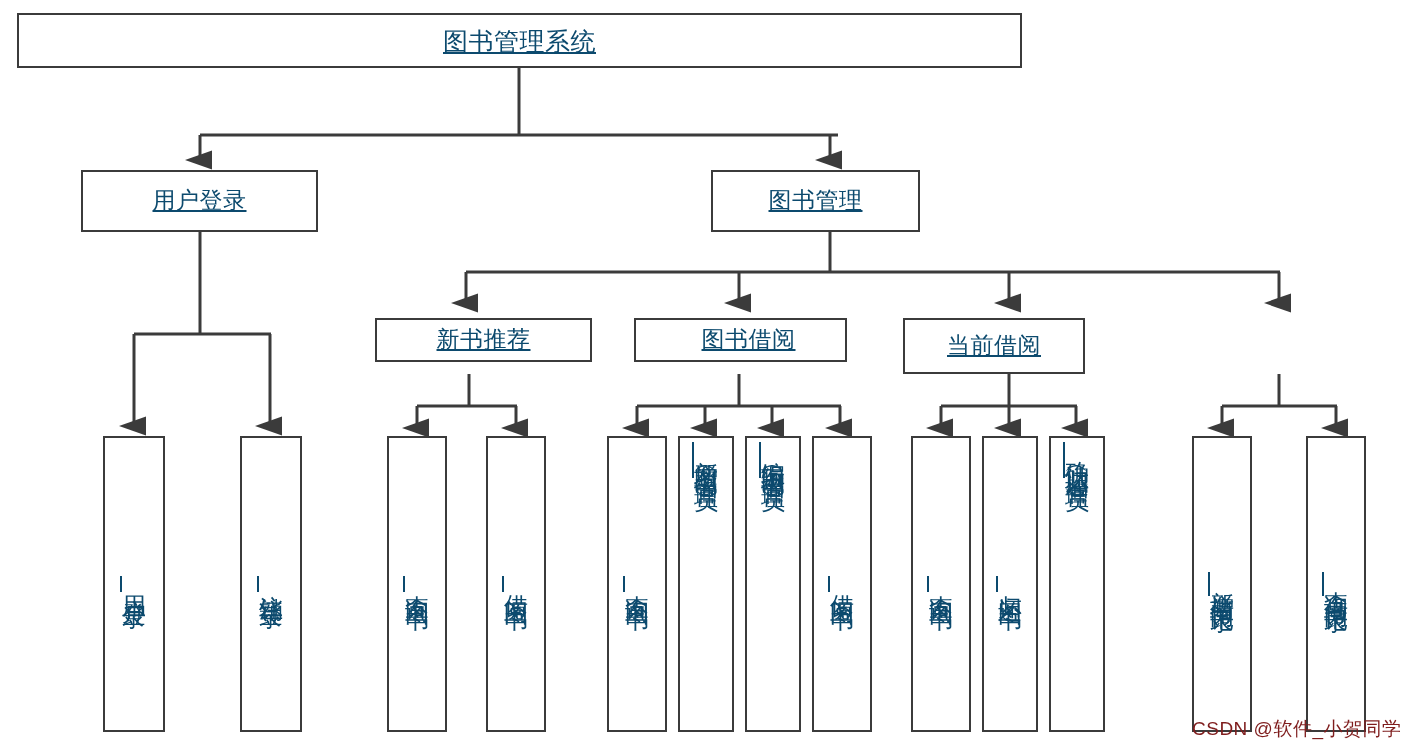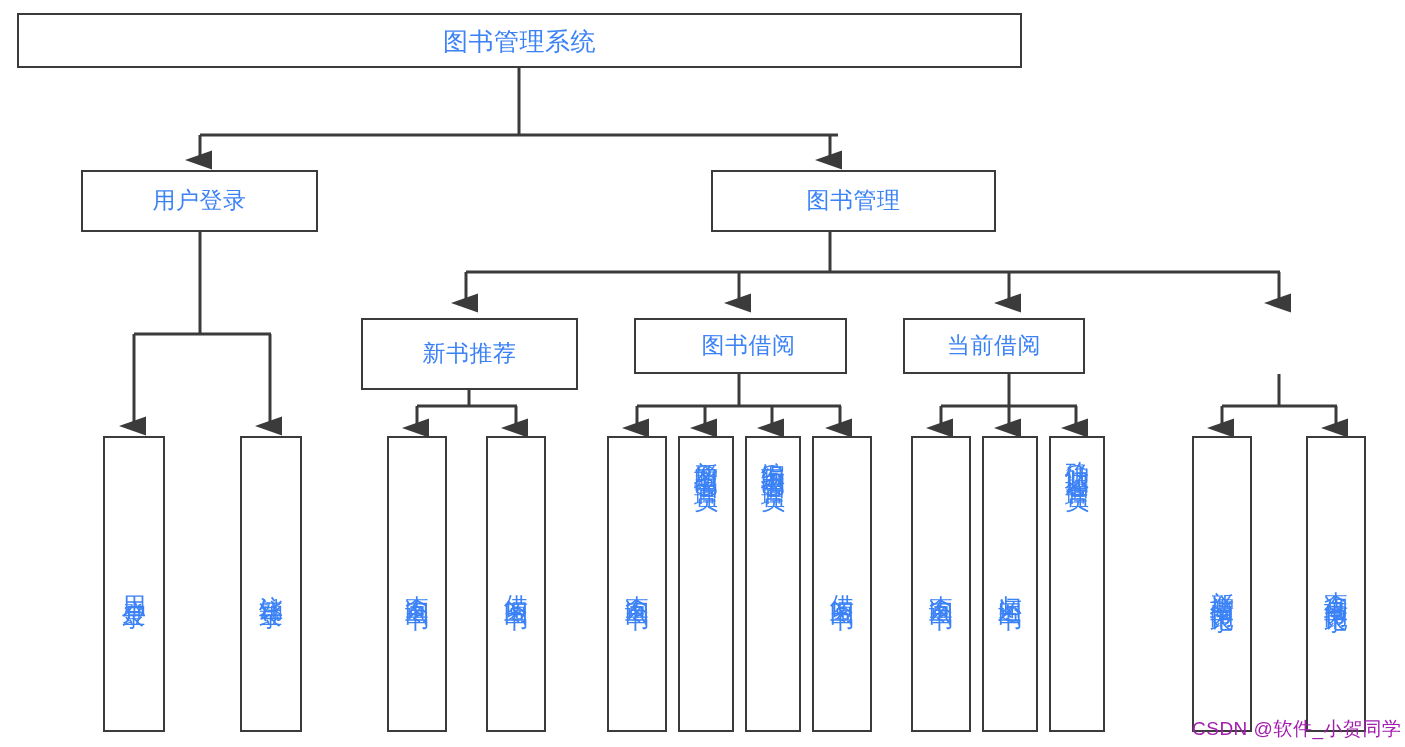--- a/index.html
+++ b/index.html
@@ -27,21 +27,22 @@
     pointer-events: none;
   }
   .node {
     position: absolute;
     box-sizing: border-box;
     background: #ffffff;
     border: 2.5px solid #3b3b3b;
     display: flex;
     align-items: center;
     justify-content: center;
-    color: #3b82f6;
+    color: #0c4a6e;
+    text-decoration: underline;
   }
   .node .label {
     display: block;
     text-align: center;
     line-height: 1.12;
     letter-spacing: 0.5px;
   }
   
   .node.horiz .label {
     writing-mode: horizontal-tb;
@@ -64,21 +65,21 @@
     letter-spacing: 4px;
     white-space: nowrap;
   }
   .node.vert.centered {
     align-items: center;
     padding-top: 0;
   }
   .watermark {
     position: absolute;
     font-size: 19px;
-    color: #a21caf;
+    color: #7f1d1d;
     white-space: nowrap;
     letter-spacing: 0.5px;
   }
 </style>
 </head>
 <body>
 
 <div id="canvas">
 
   <svg id="edges" viewBox="0 0 1405 747" xmlns="http://www.w3.org/2000/svg">
@@ -132,29 +133,29 @@
   </svg>
 
   <div class="node horiz root" style="left:17px; top:13px; width:1005px; height:55px;">
     <span class="label">图书管理系统</span>
   </div>
 
   <div class="node horiz" style="left:81px; top:170px; width:237px; height:62px;">
     <span class="label">用户登录</span>
   </div>
 
-  <div class="node horiz" style="left:711px; top:170px; width:285px; height:62px;">
+  <div class="node horiz" style="left:711px; top:170px; width:209px; height:62px;">
     <span class="label">图书管理</span>
   </div>
 
-  <div class="node horiz" style="left:361px; top:318px; width:217px; height:72px;">
+  <div class="node horiz" style="left:375px; top:318px; width:217px; height:44px;">
     <span class="label">新书推荐</span>
   </div>
 
-  <div class="node horiz" style="left:634px; top:318px; width:213px; height:56px;padding-left:16px;">
+  <div class="node horiz" style="left:634px; top:318px; width:213px; height:44px;padding-left:16px;">
     <span class="label">图书借阅</span>
   </div>
 
   <div class="node horiz" style="left:903px; top:318px; width:182px; height:56px;">
     <span class="label">当前借阅</span>
   </div>
 
 
   <div class="node vert centered" style="left:103px; top:436px; width:62px; height:296px;">
     <span class="label">用户登录</span>

